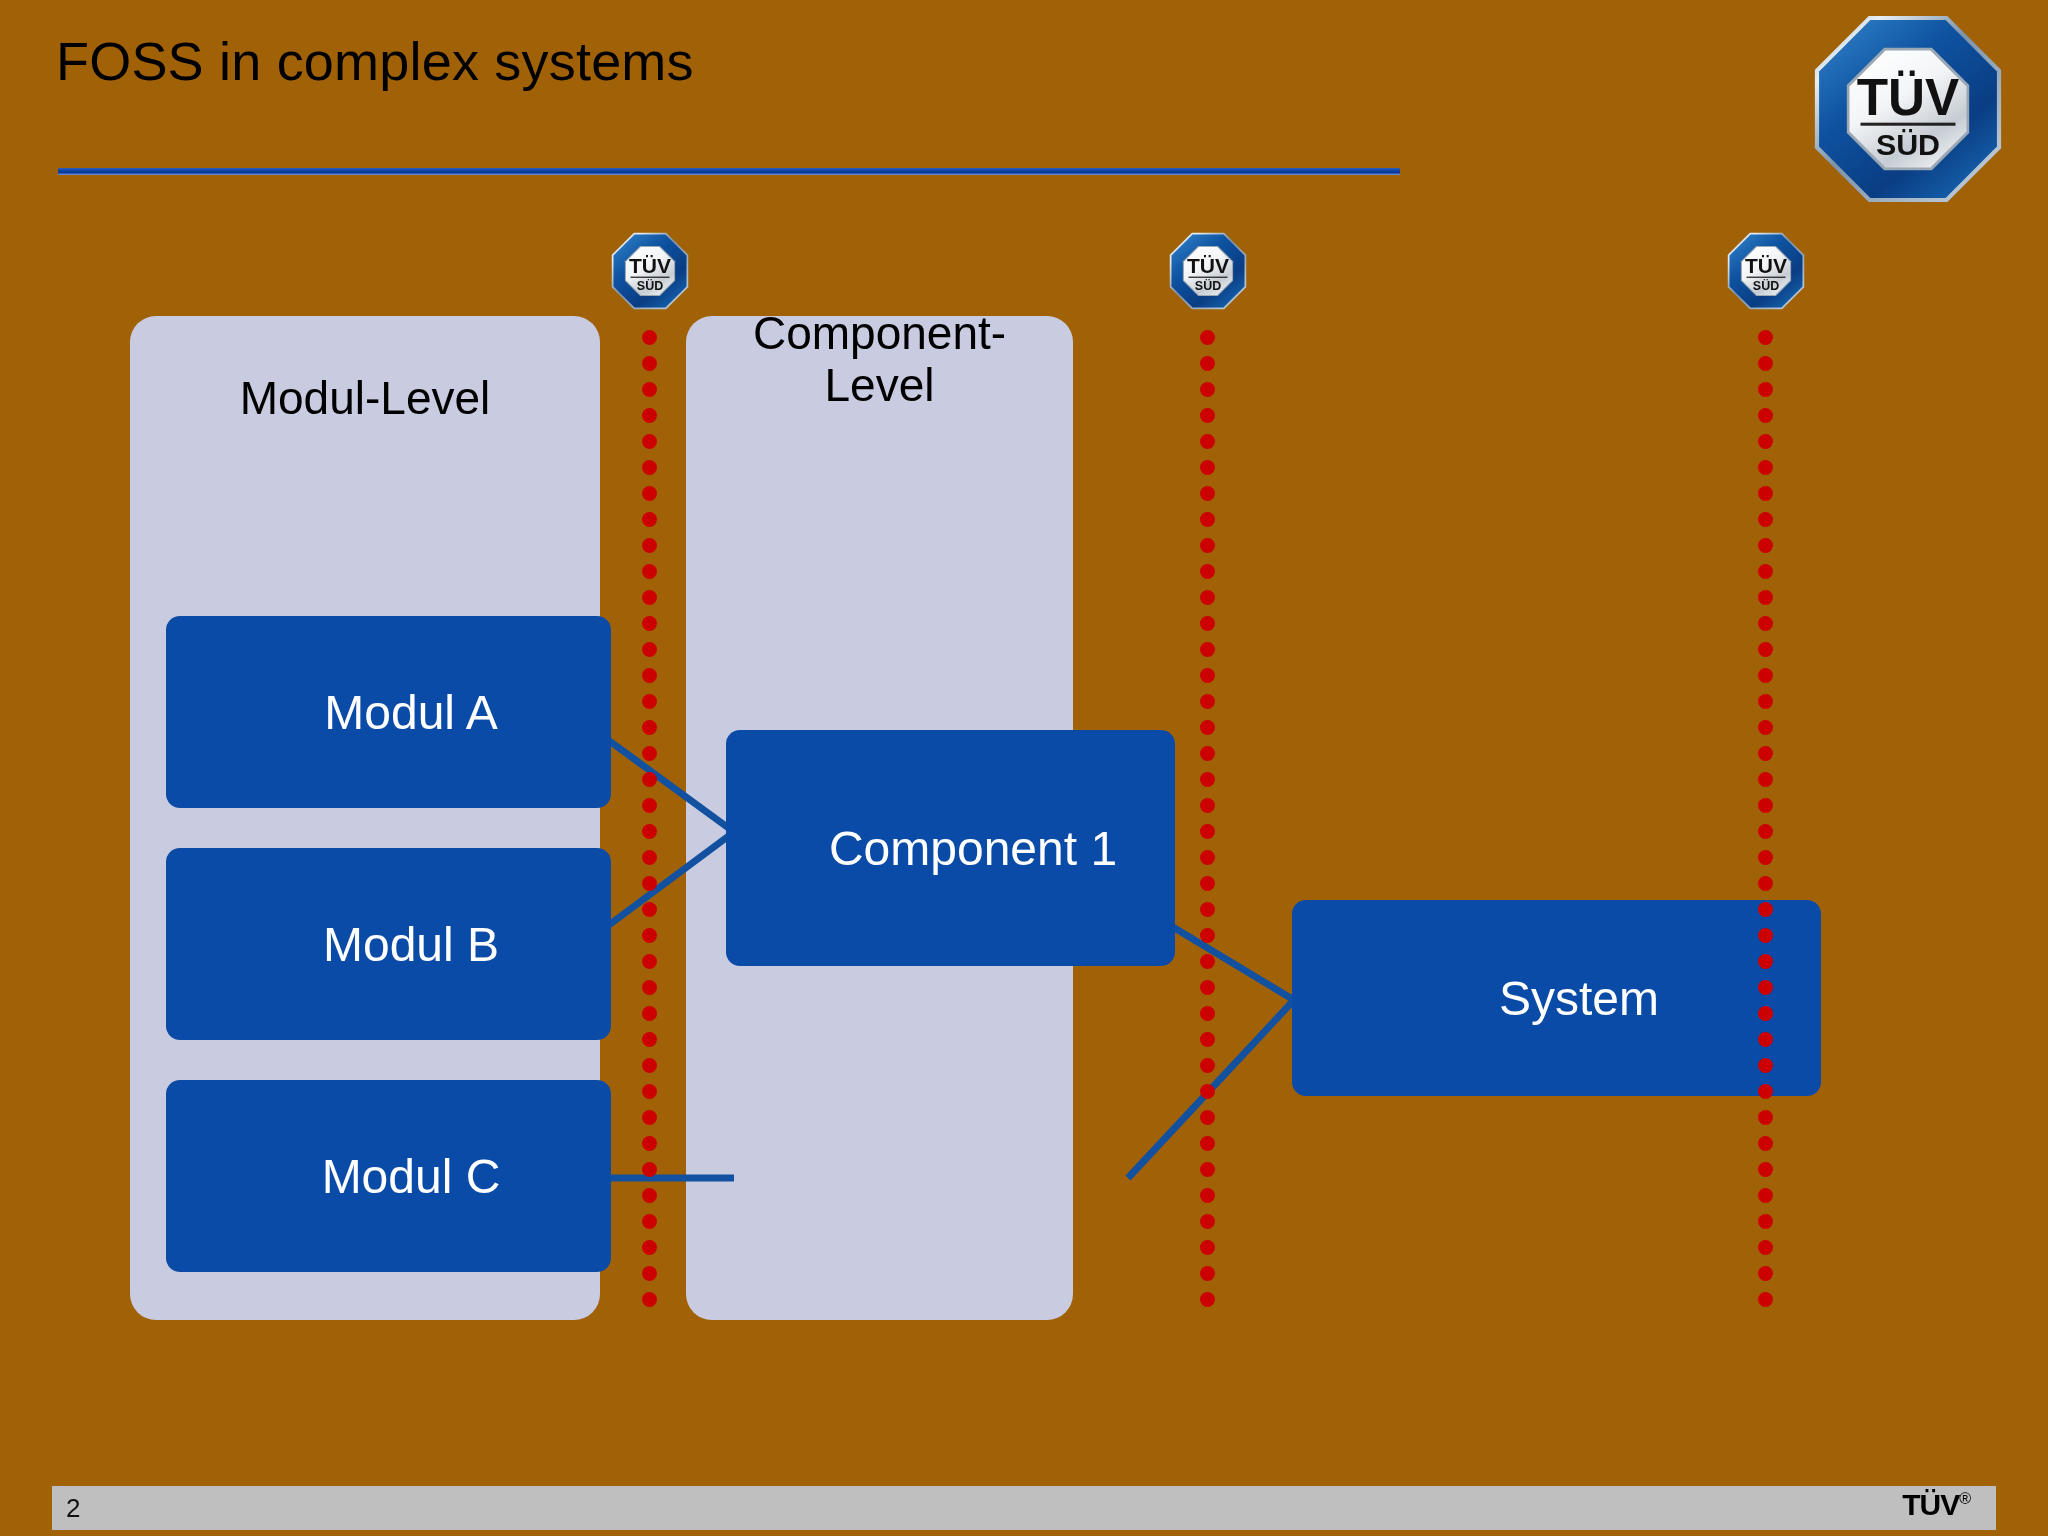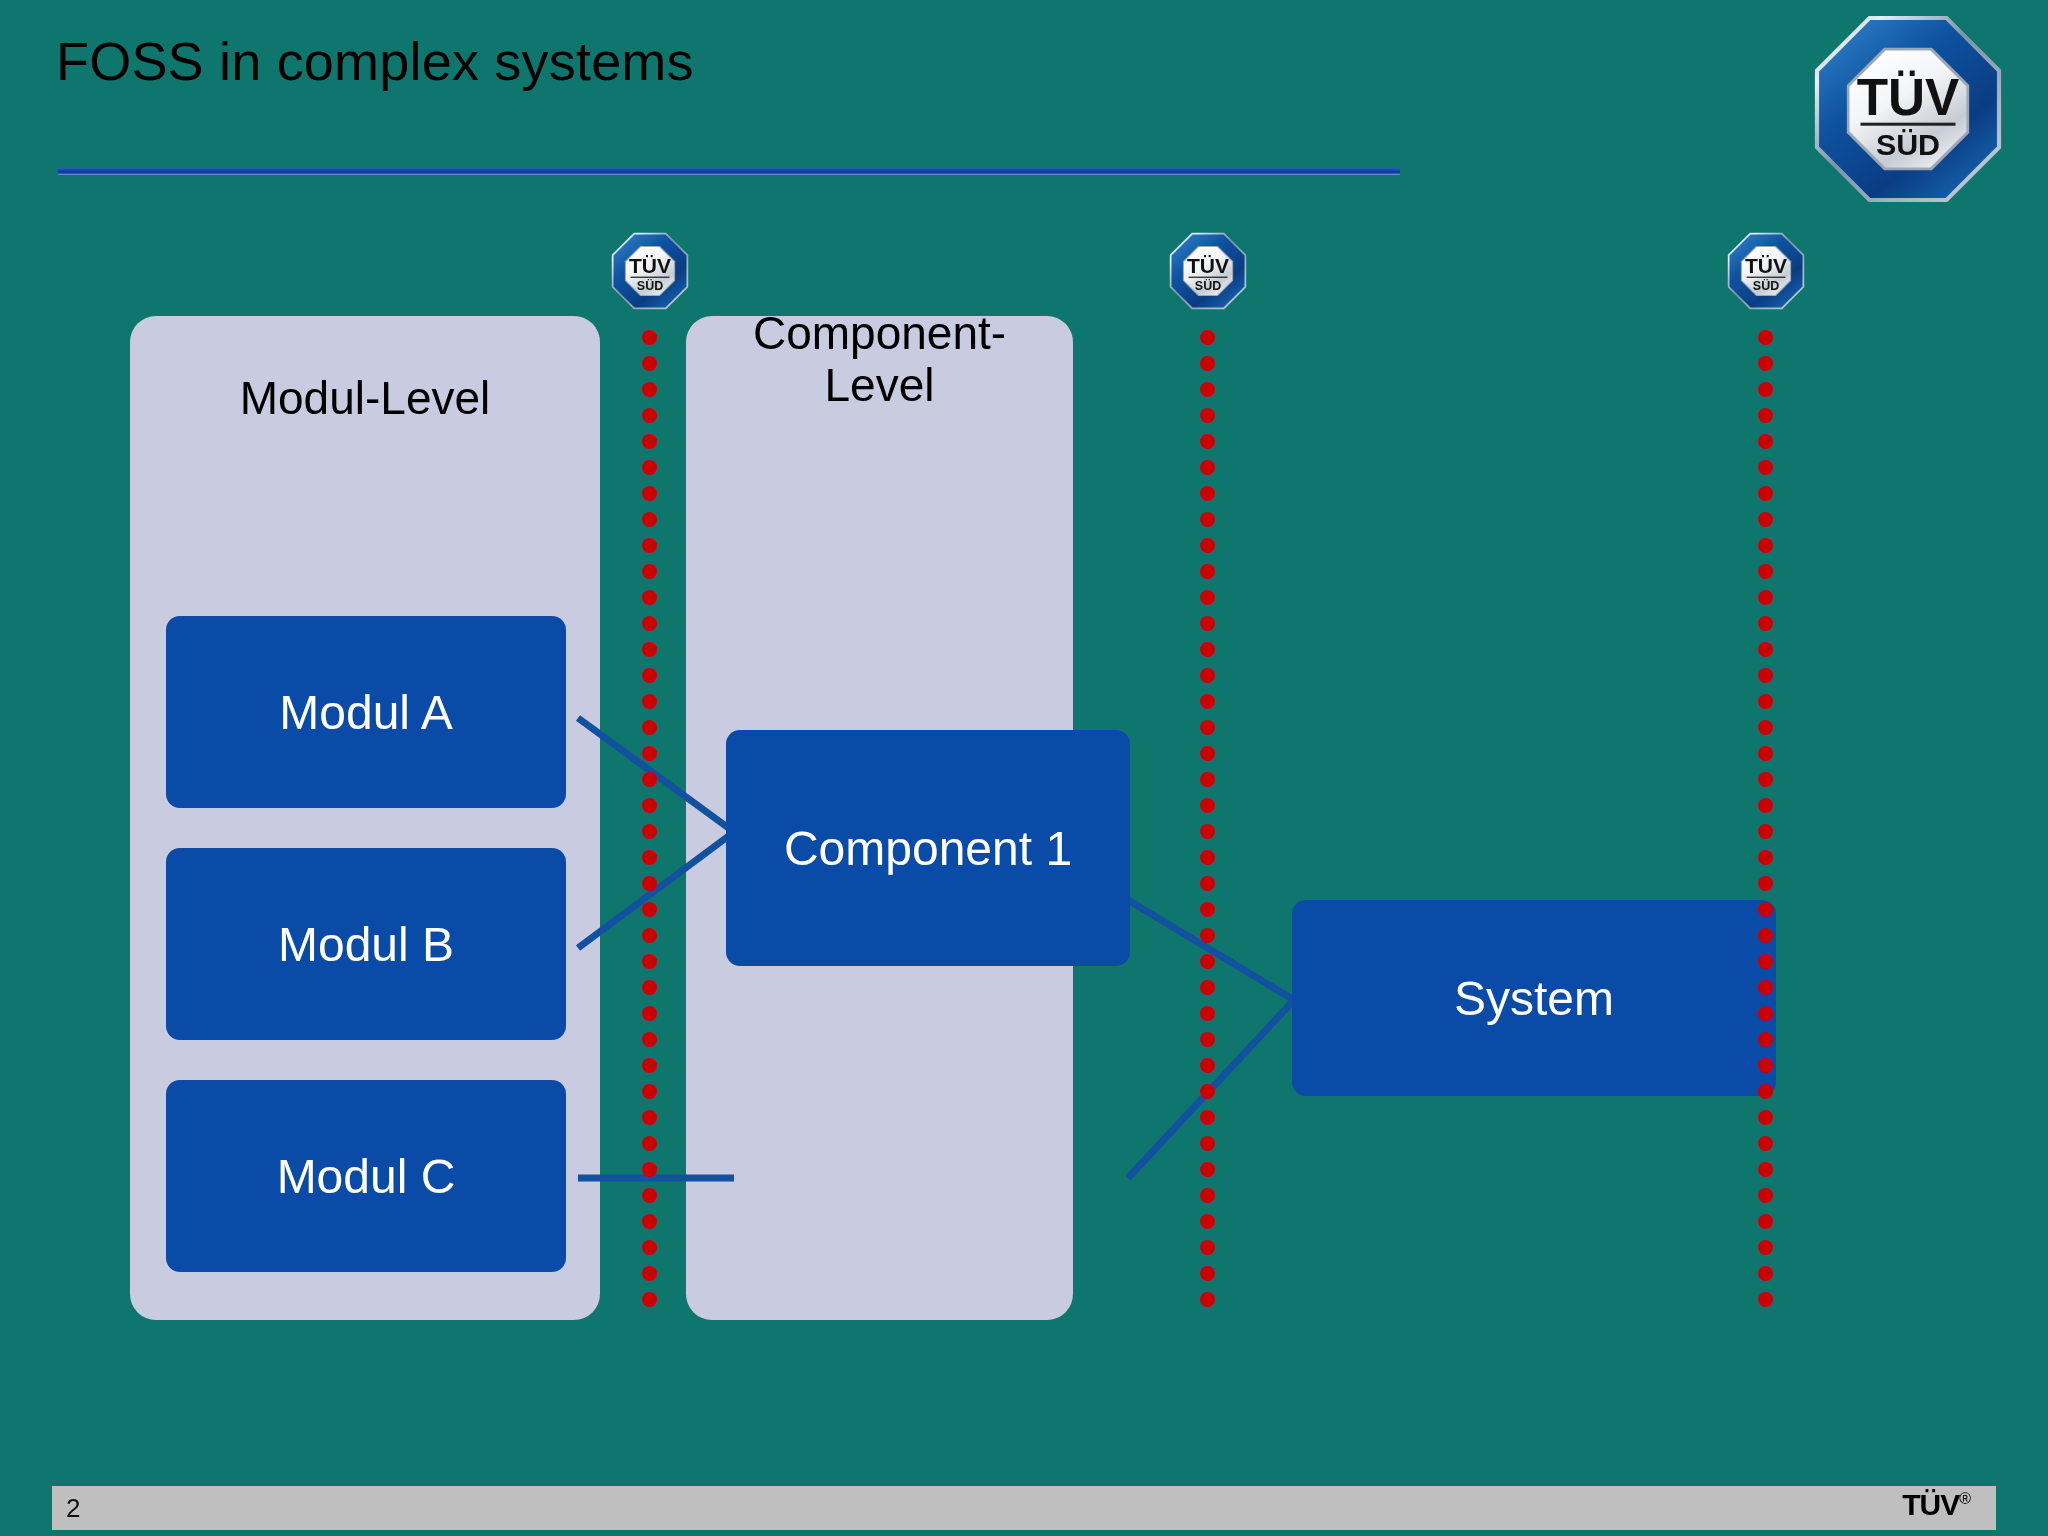--- a/index.html
+++ b/index.html
@@ -1,40 +1,40 @@
 <!DOCTYPE html>
 <html><head>
 <meta charset="utf-8">
 <style>
   html,body{margin:0;padding:0;background:#ffffff;}
   body{width:2048px;height:1536px;position:relative;overflow:hidden;
        font-family:"Liberation Sans","DejaVu Sans",sans-serif;}
 
-  .slide{position:absolute;inset:0;background:#0f766e;}
+  .slide{position:absolute;inset:0;background:#a16207;}
 
   
   .title{position:absolute;left:56px;top:30px;font-size:54px;color:#000000;
          letter-spacing:.2px;white-space:nowrap;}
   .title-rule{position:absolute;left:58px;top:168px;width:1342px;height:7px;
               background:linear-gradient(to bottom,#2a5fc4 0%,#0b3d9e 45%,#0b3d9e 70%,#7ea3de 100%);
               border-radius:1px;}
 
   
   .tuv{position:absolute;}
   .tuv svg{display:block;width:100%;height:100%;}
 
   
   .panel{position:absolute;background:#c9cce0;border-radius:26px;}
   .panel-label{position:absolute;left:0;right:0;text-align:center;color:#000;
                font-size:46px;line-height:1.12;}
 
   
   .bluebox{position:absolute;background:#0b4ba8;border-radius:14px;
            display:flex;align-items:center;justify-content:center;
-           color:#ffffff;font-size:48px;text-align:center;}
+           color:#ffffff;font-size:48px;text-align:center;padding-left:45px;}
 
   
   .dotline{position:absolute;width:16px;}
   .dotline i{display:block;width:15px;height:15px;border-radius:50%;
              background:#cc0000;margin-bottom:11px;}
 
   
   .wires{position:absolute;left:0;top:0;width:2048px;height:1536px;
          pointer-events:none;}
 

